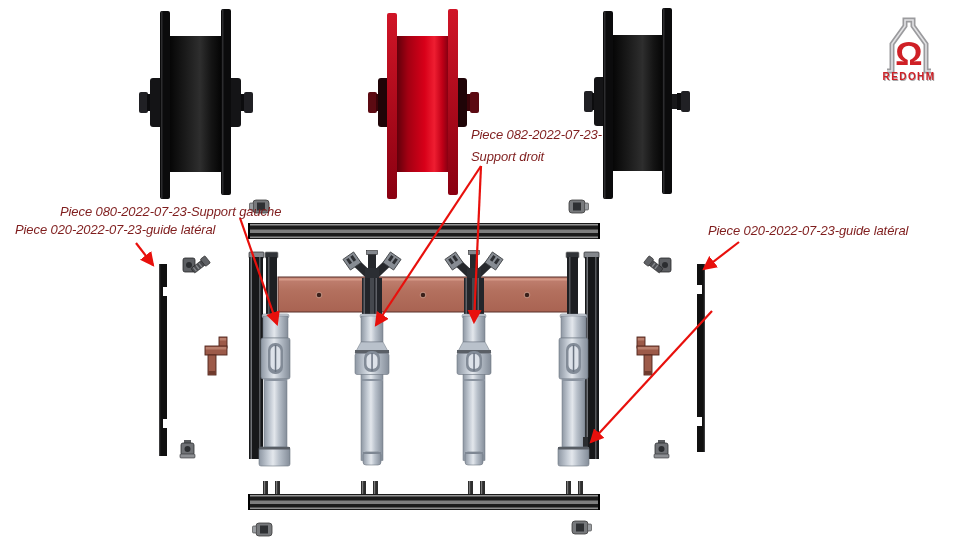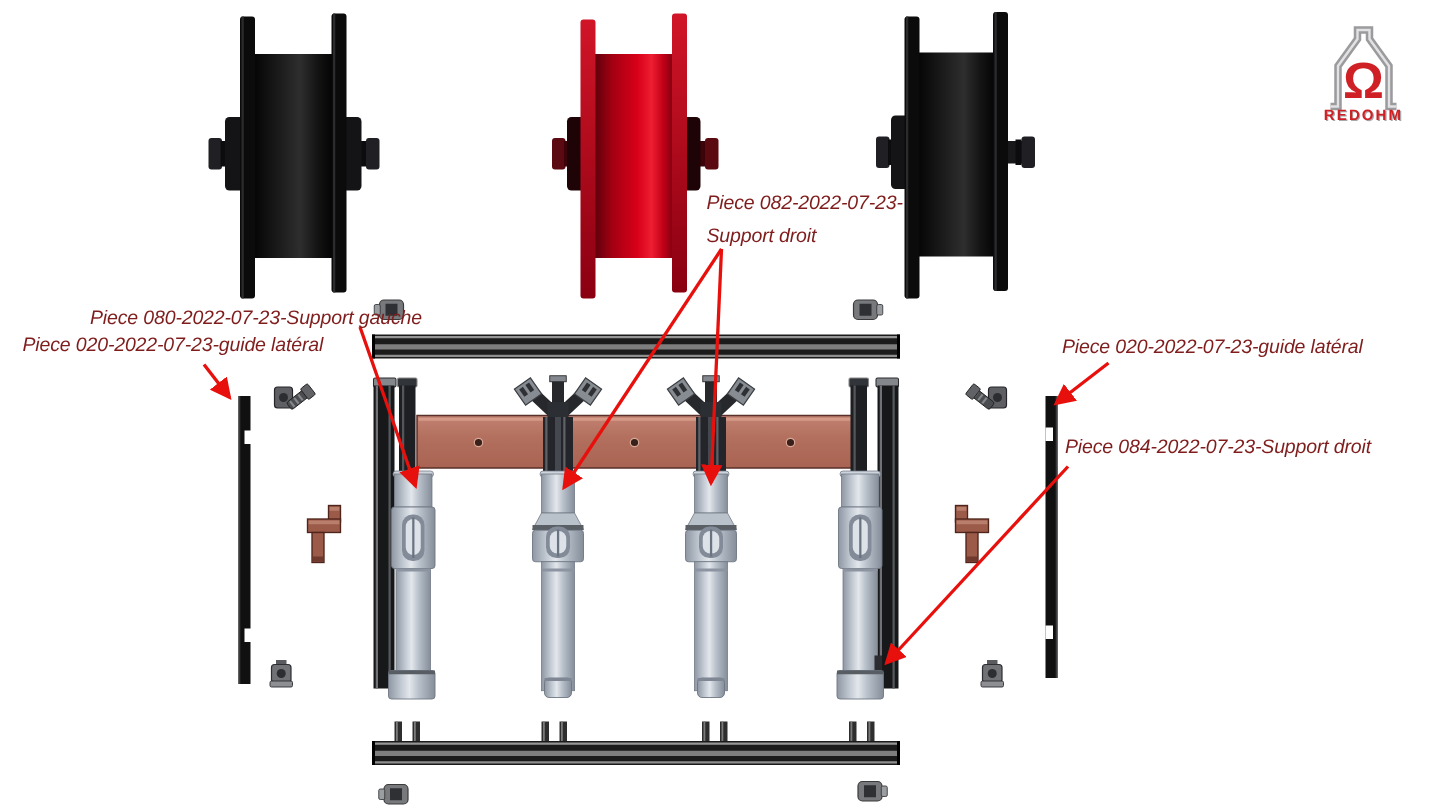--- a/index.html
+++ b/index.html
@@ -363,21 +363,20 @@
   </g>
 </svg>
 
 <div class="callout" style="left:15px;top:204px;margin-left:45px;">Piece 080-2022-07-23-Support gauche</div>
 <div class="callout" style="left:15px;top:222px;">Piece 020-2022-07-23-guide latéral</div>
 <div class="callout" style="left:471px;top:127px;">
   <span class="line">Piece 082-2022-07-23-</span>
   <span class="line">Support droit</span>
 </div>
 <div class="callout" style="left:708px;top:223px;">Piece 020-2022-07-23-guide latéral</div>
-<div class="callout" style="left:710px;top:290px;">Piece 084-2022-07-23-Support droit</div>
 
 <svg style="position:absolute;left:876px;top:14px;" width="66" height="70" viewBox="0 0 66 70">
   <g>
     <path d="M11 57 L16 57 L16 30 L29 12 L29 6 L37 6 L37 12 L50 30 L50 57 L55 57" fill="none" stroke="#9b9b9e" stroke-width="5" stroke-linejoin="miter"></path>
     <path d="M11 57 L16 57 L16 30 L29 12 L29 6 L37 6 L37 12 L50 30 L50 57 L55 57" fill="none" stroke="#e2e2e4" stroke-width="1.6" stroke-linejoin="miter"></path>
   </g>
   <text x="33" y="51" text-anchor="middle" font-family="Liberation Sans, sans-serif" font-size="34" font-weight="bold" fill="#cf2026">Ω</text>
   <text x="33.8" y="66.7" text-anchor="middle" font-family="Liberation Sans, sans-serif" font-size="10" font-weight="bold" letter-spacing="1.4" fill="#a9a9ac">REDOHM</text>
   <text x="33" y="66" text-anchor="middle" font-family="Liberation Sans, sans-serif" font-size="10" font-weight="bold" letter-spacing="1.4" fill="#cf2026">REDOHM</text>
 </svg>

